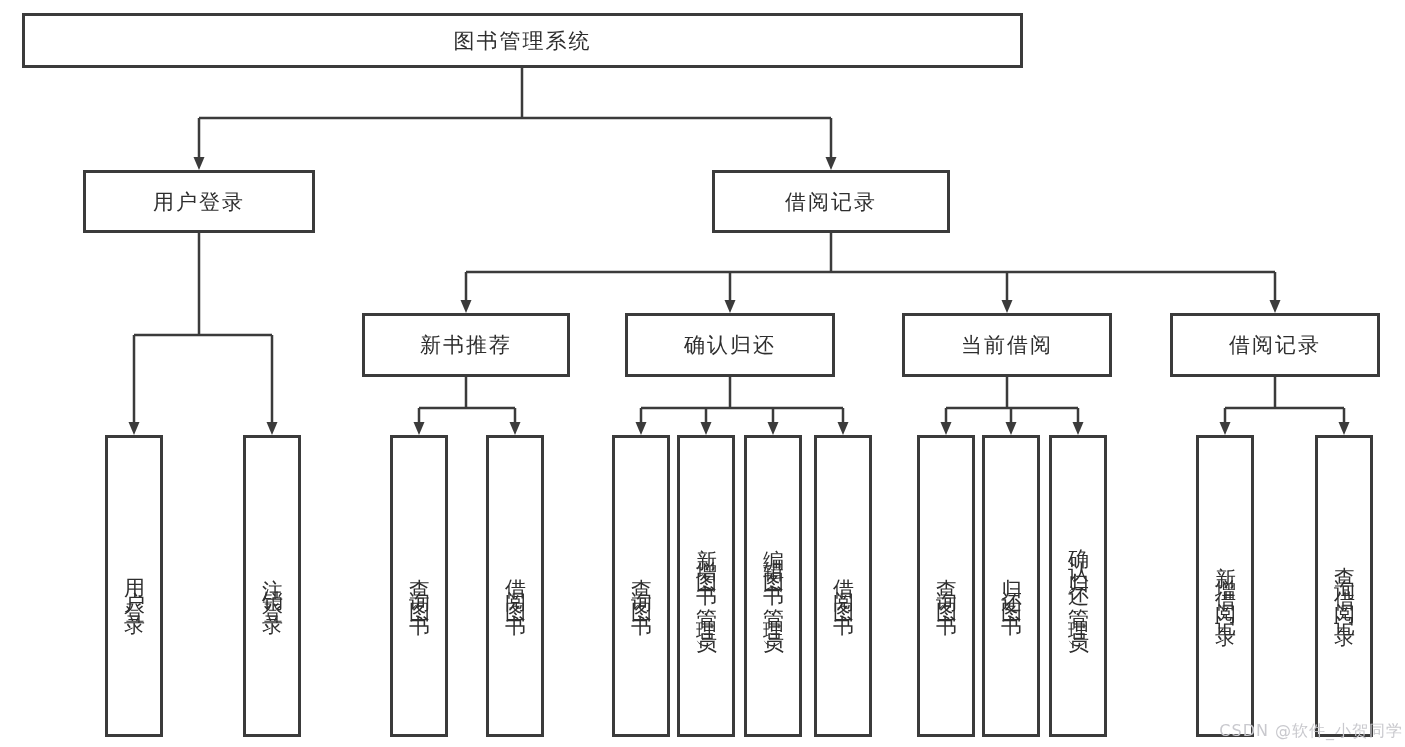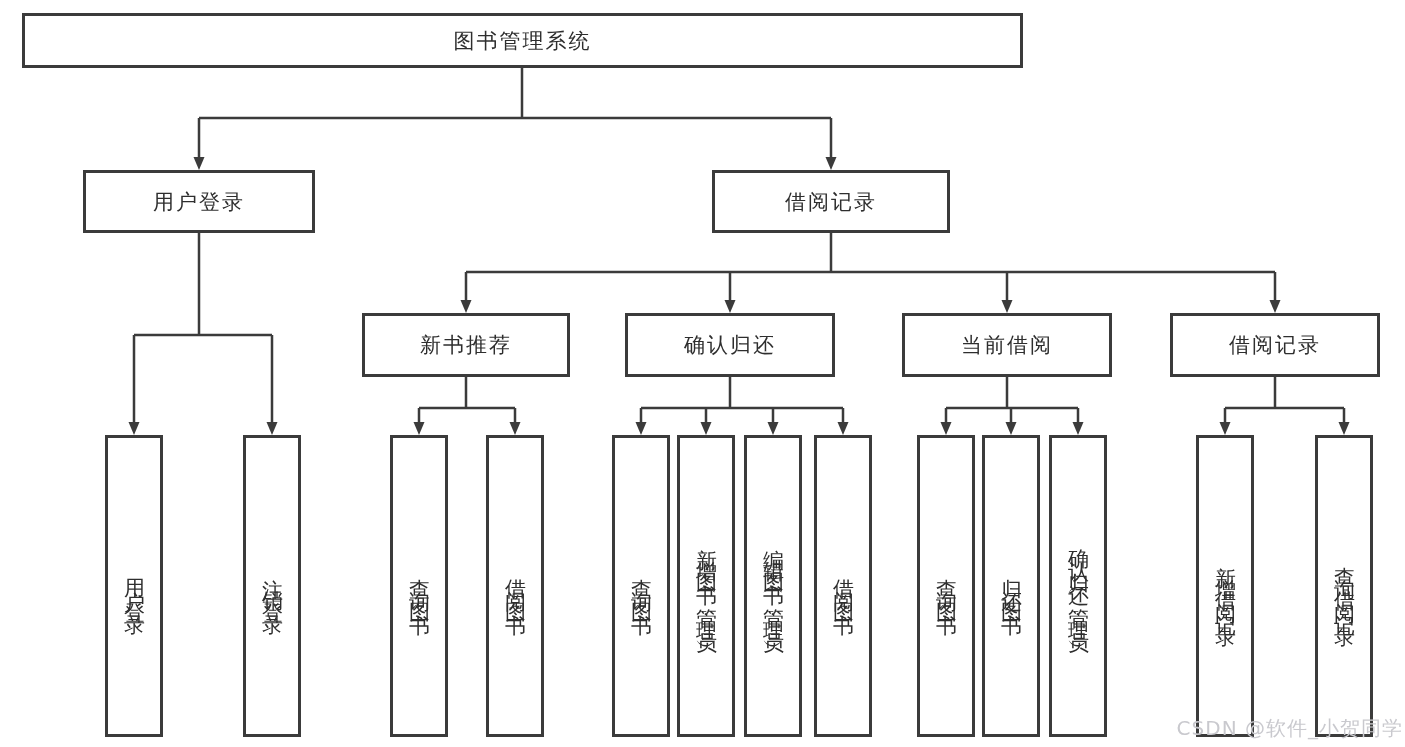--- a/index.html
+++ b/index.html
@@ -56,21 +56,21 @@
   .n-f8  { left: 814px; }
   .n-f9  { left: 917px; }
   .n-f10 { left: 982px; }
   .n-f11 { left: 1049px; }
   .n-f12 { left: 1196px; }
   .n-f13 { left: 1315px; }
   .watermark {
     position: absolute;
     right: 2px;
     bottom: 5px;
-    font-size: 20px;
+    font-size: 16px;
     letter-spacing: 1px;
     color: #c9c9ce;
     z-index: 6;
     white-space: nowrap;
   }
 </style>
 </head>
 <body>
 
 <div class="stage">

